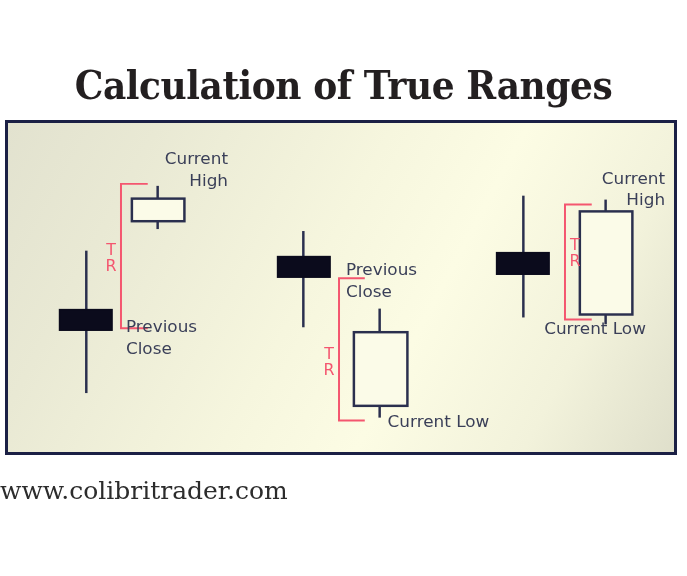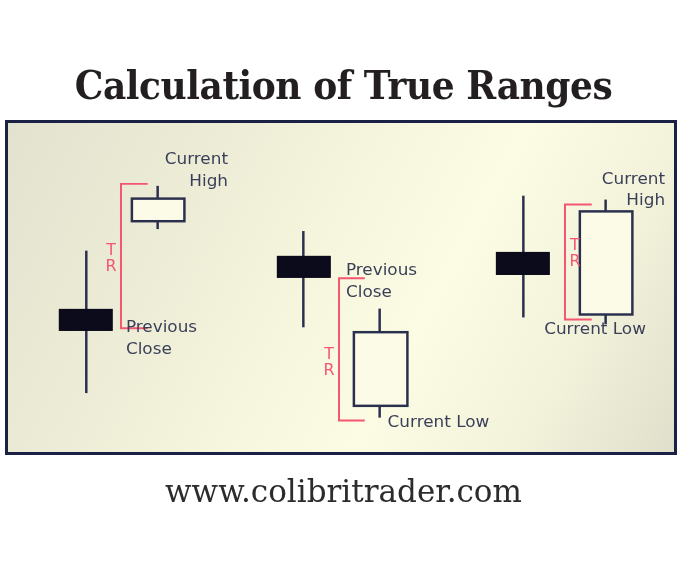--- a/index.html
+++ b/index.html
@@ -58,23 +58,23 @@
     width: 100%;
     height: 100%;
   }
 
   
   #footer-url {
     position: absolute;
     left: 0;
     top: 476px;
     width: 687px;
-    text-align: center;
+    text-align: left;
     font-family: "DejaVu Serif", serif;
-    font-size: 31px;
+    font-size: 25px;
     line-height: 30px;
     color: #2c2c2c;
     letter-spacing: 0px;
   }
 
   
   .lbl {
     font-family: "DejaVu Sans", sans-serif;
     font-size: 17px;
     fill: #3a3f58;

